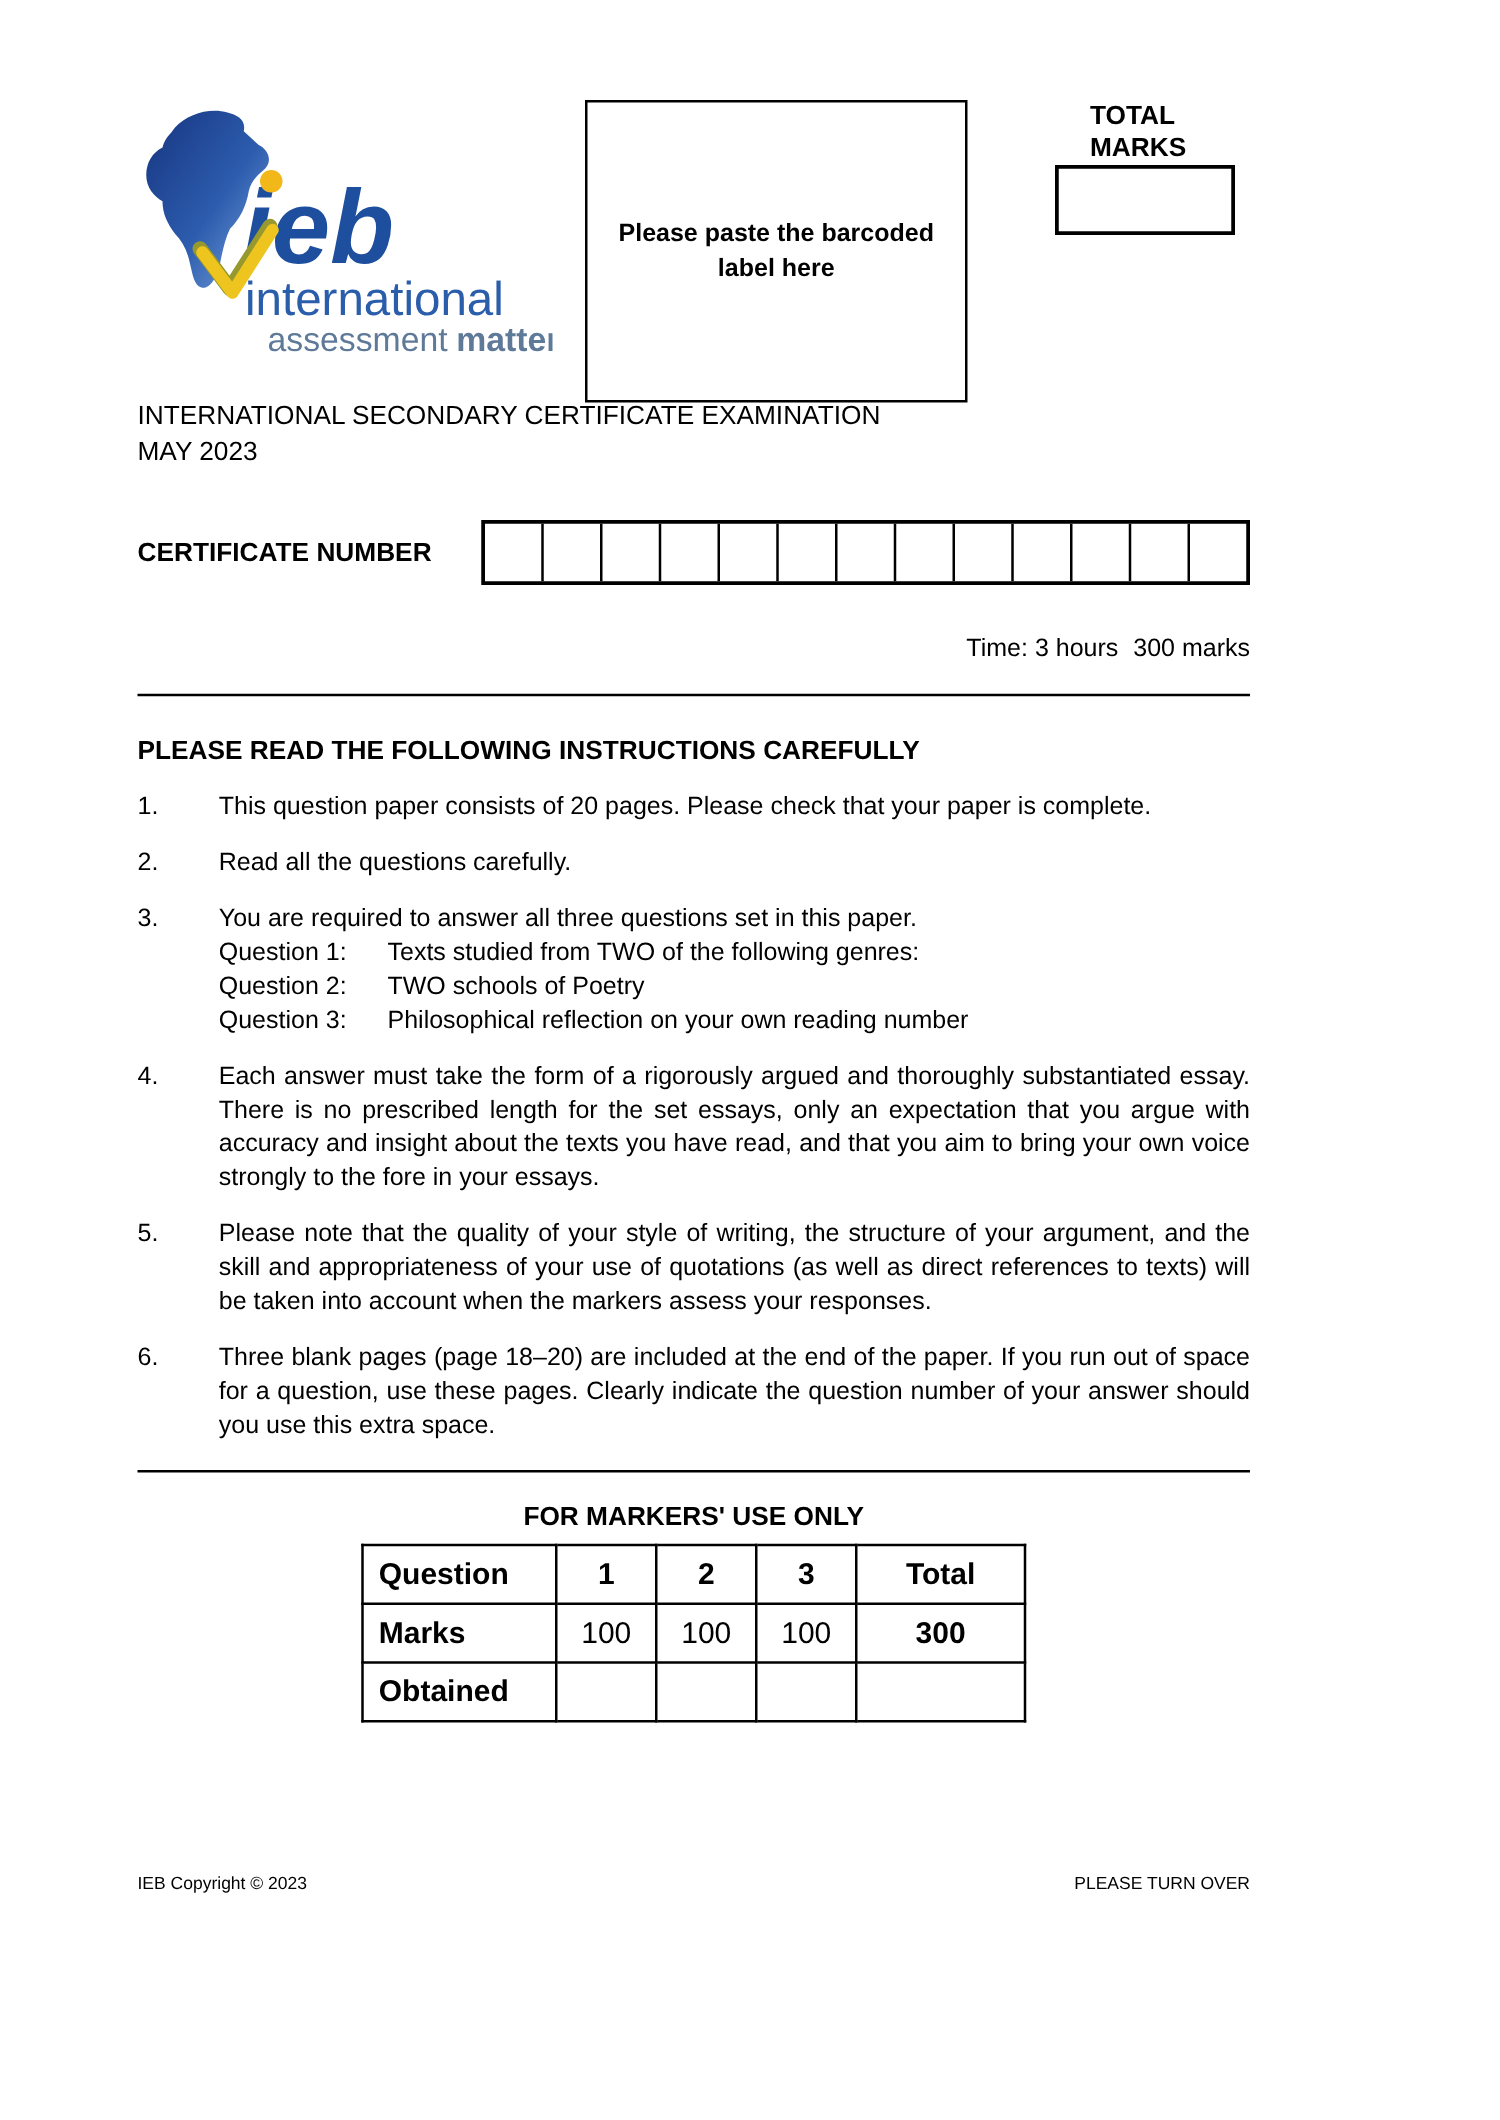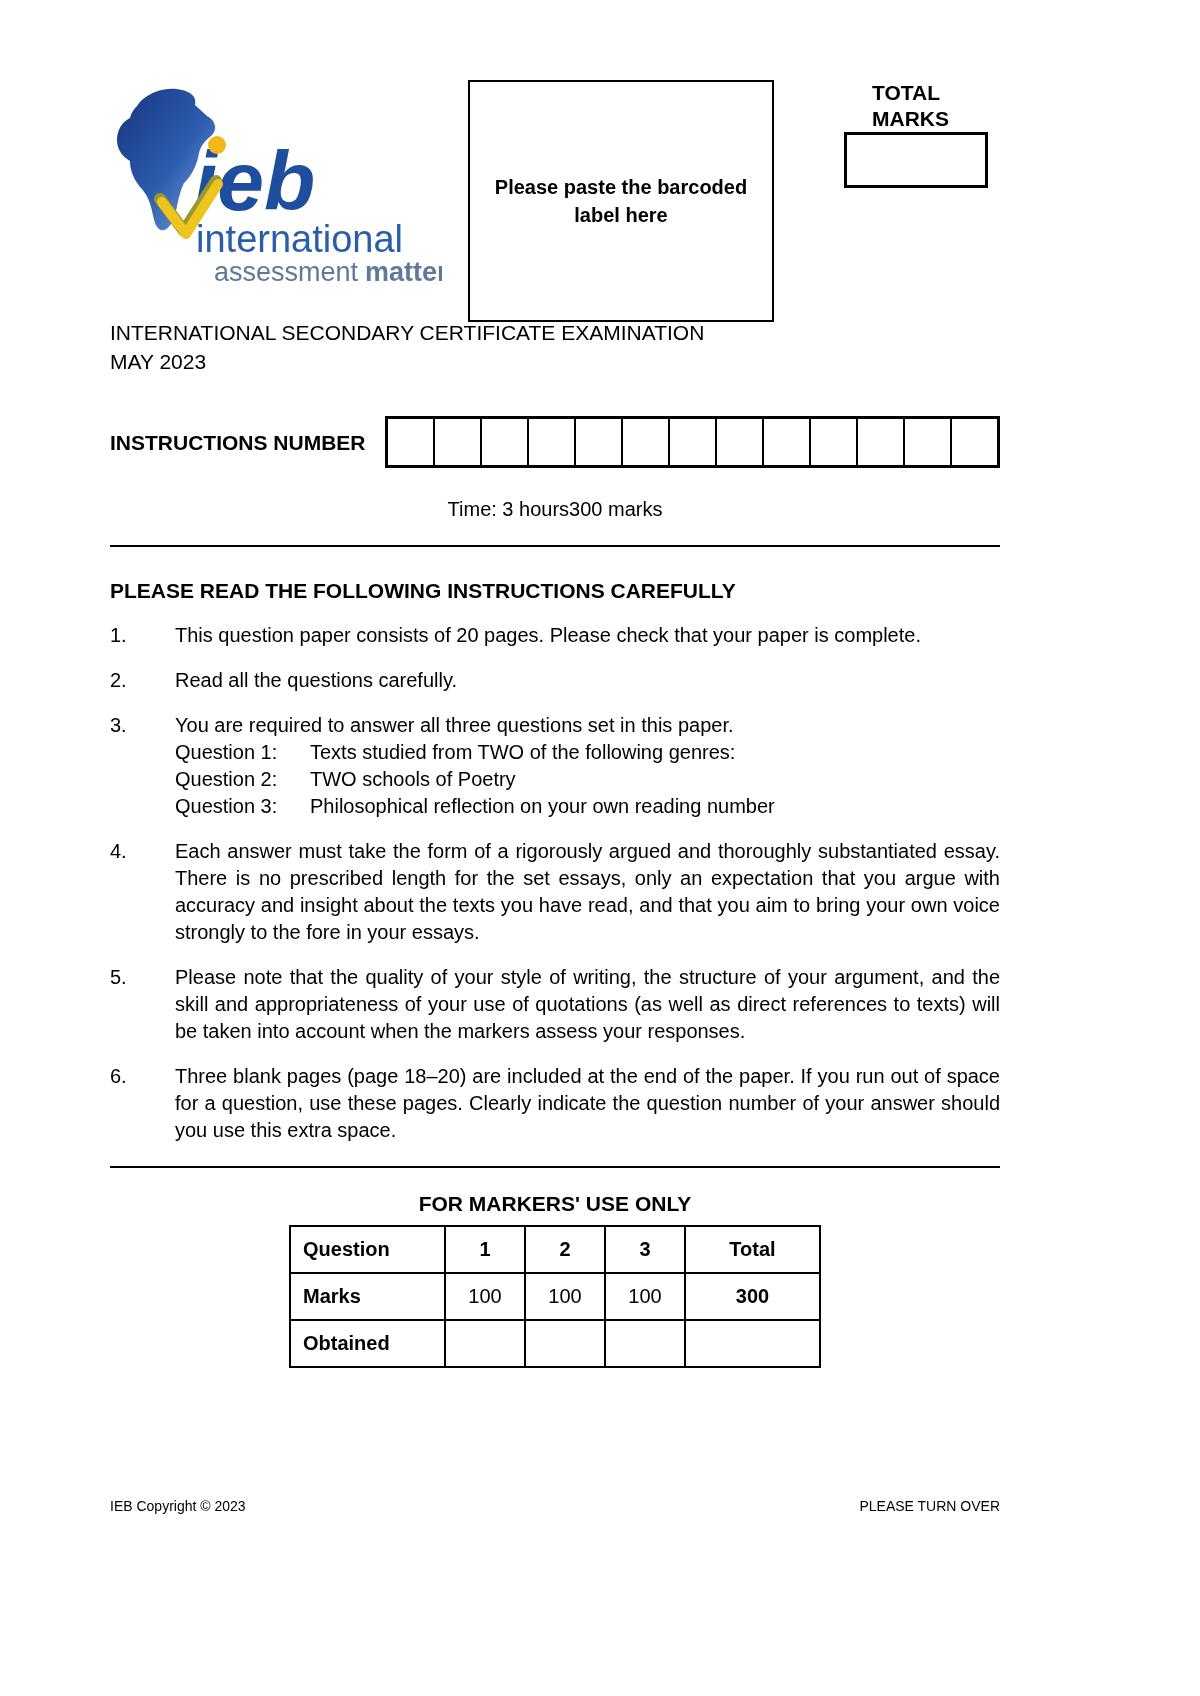--- a/index.html
+++ b/index.html
@@ -49,42 +49,42 @@
   .subject { margin-top: 26px; text-align: center; font-weight: bold; font-size: 21px; }
 
   
   .exam-row { margin-top: 40px; display: flex; align-items: center; }
   .exam-label { width: 275px; font-weight: bold; font-size: 21px; flex: none; }
   .en-grid { display: flex; width: 618px; height: 52px; border: 3px solid #000; }
   .en-cell { flex: 1; border-left: 2px solid #000; }
   .en-cell:first-child { border-left: none; }
 
   
-  .meta-row { margin-top: 28px; display: flex; justify-content: center; }
+  .meta-row { margin-top: 38px; display: flex; justify-content: flex-end; gap: 12px; }
   .divider { margin-top: 22px; border-top: 2px solid #000; height: 0; }
 
   
   .instr-heading { margin-top: 30px; font-weight: bold; font-size: 21px; }
   .item { display: flex; margin-top: 18px; }
   .item-num { width: 65px; flex: none; }
   .item-body { flex: 1; }
   .item-body p { margin: 0; text-align: justify; }
   .q-line { display: flex; }
   .q-label { width: 135px; flex: none; }
   .bullets { margin: 0; padding: 0; list-style: none; }
   .bullets li { padding-left: 170px; position: relative; }
   .bullets li::before { content: "\2022"; position: absolute; left: 143px; }
 
   
   .markers-title { margin-top: 22px; text-align: center; font-weight: bold; font-size: 21px; }
   table.markers { border-collapse: collapse; margin: 8px auto 0 auto; }
   table.markers td, table.markers th {
     border: 2px solid #000;
     height: 47px;
-    font-size: 20px;
+    font-size: 24px;
     padding: 4px 6px;
   }
   .col-q { width: 155px; text-align: left; padding-left: 12px !important; font-weight: bold; }
   .col-n { width: 80px; text-align: center; }
   .col-t { width: 135px; text-align: center; }
   .bold { font-weight: bold; }
 
   
   .footer {
     position: absolute; left: 110px; top: 1498px; width: 890px;
@@ -131,21 +131,21 @@
       <div class="total-marks-box"></div>
     </div>
 
     <div class="title-block">
       <div>INTERNATIONAL SECONDARY CERTIFICATE EXAMINATION</div>
       <div>MAY 2023</div>
     </div>
 
 
     <div class="exam-row">
-      <div class="exam-label">INSTRUCTIONS NUMBER</div>
+      <div class="exam-label">CERTIFICATE NUMBER</div>
       <div class="en-grid">
           <div class="en-cell"></div>
           <div class="en-cell"></div>
           <div class="en-cell"></div>
           <div class="en-cell"></div>
           <div class="en-cell"></div>
           <div class="en-cell"></div>
           <div class="en-cell"></div>
           <div class="en-cell"></div>
           <div class="en-cell"></div>

